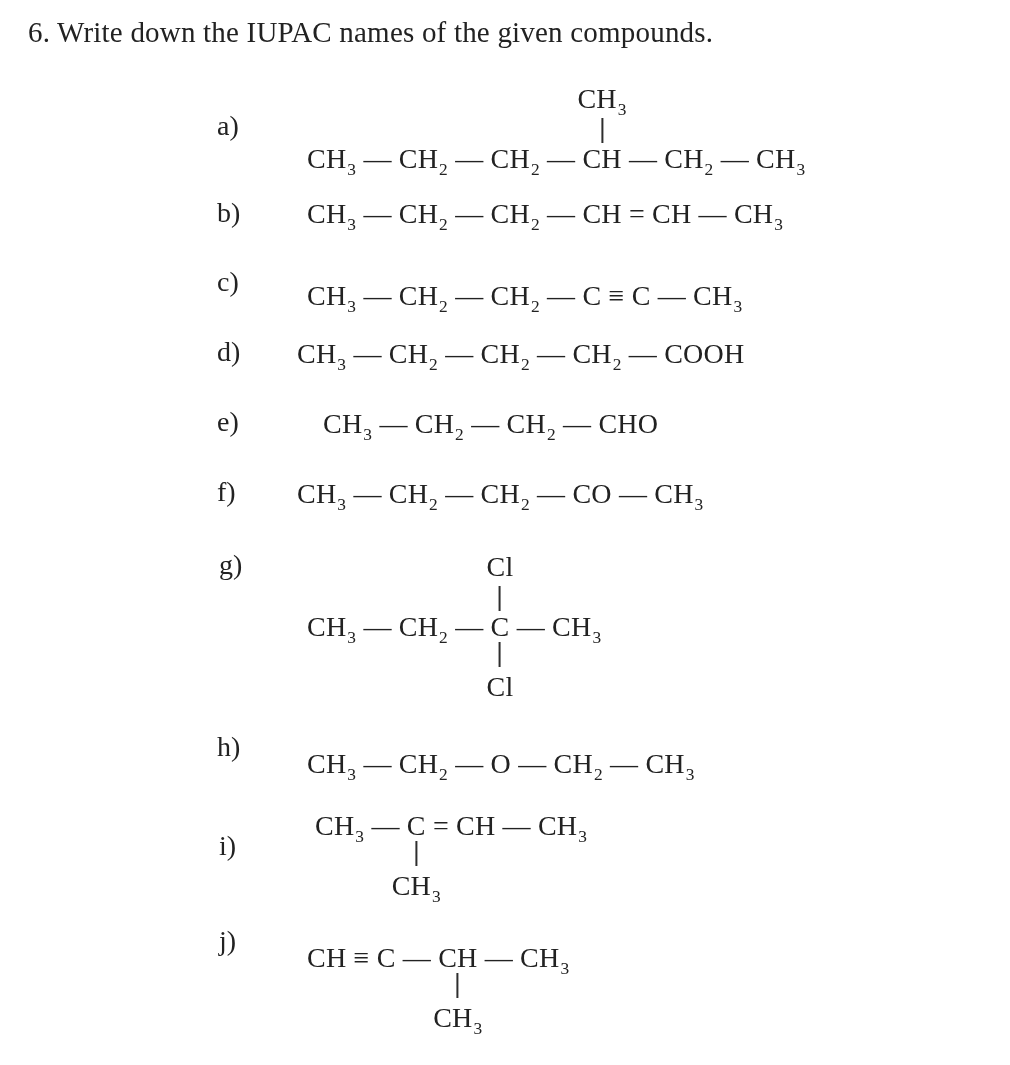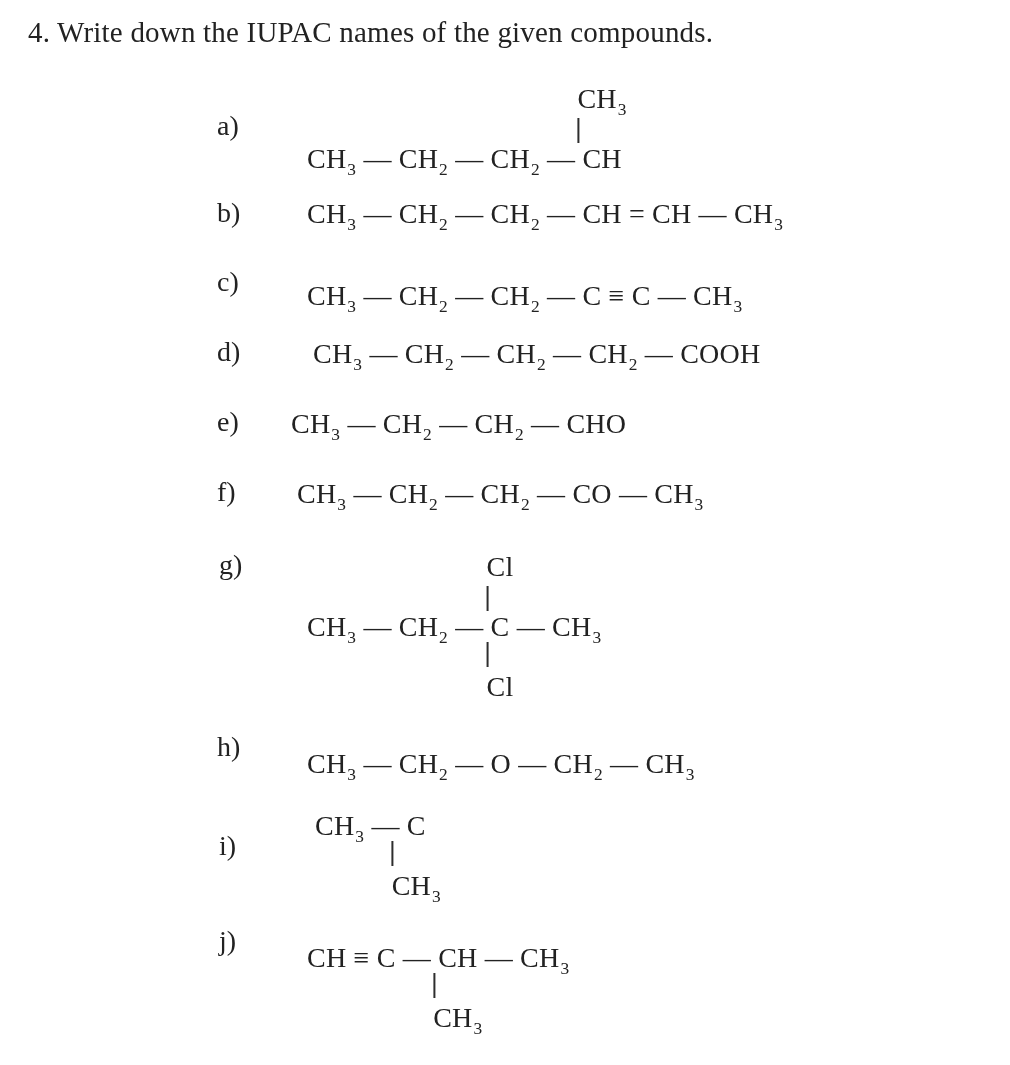--- a/index.html
+++ b/index.html
@@ -41,73 +41,73 @@
   .anchor{
     position:relative;
     display:inline-block;
   }
   .branch{
     position:absolute;
     left:50%;
     transform:translateX(-50%);
     display:flex;
     flex-direction:column;
-    align-items:flex-start;
+    align-items:center;
     line-height:1.25;
   }
   .branch.up{ bottom:calc(100% - 4px); }
   .branch.down{ top:calc(100% - 4px); }
   .vbond{
     width:0;
     height:25px;
     border-left:2px solid var(--bond);
     margin:2px 0;
   }
 </style>
 </head>
 <body>
 
-<div class="title" style="left:28px;top:16px">4. Write down the IUPAC names of the given compounds.</div>
+<div class="title" style="left:28px;top:16px">6. Write down the IUPAC names of the given compounds.</div>
 
 <div class="label" style="left:217px;top:110px">a)</div>
 <div class="row" style="left:307px;top:141px"><span class="f">CH<sub>3</sub> — CH<sub>2</sub> — CH<sub>2</sub> — </span><span class="anchor"><span class="f">CH</span><span class="branch up">
         <span class="f">CH<sub>3</sub></span>
         <span class="vbond"></span>
-      </span></span></div>
+      </span></span><span class="f"> — CH<sub>2</sub> — CH<sub>3</sub></span></div>
 
 <div class="label" style="left:217px;top:197px">b)</div>
 <div class="row" style="left:307px;top:196px"><span class="f">CH<sub>3</sub> — CH<sub>2</sub> — CH<sub>2</sub> — CH = CH — CH<sub>3</sub></span></div>
 
 <div class="label" style="left:217px;top:266px">c)</div>
 <div class="row" style="left:307px;top:278px"><span class="f">CH<sub>3</sub> — CH<sub>2</sub> — CH<sub>2</sub> — C ≡ C — CH<sub>3</sub></span></div>
 
 <div class="label" style="left:217px;top:336px">d)</div>
-<div class="row" style="left:313px;top:336px"><span class="f">CH<sub>3</sub> — CH<sub>2</sub> — CH<sub>2</sub> — CH<sub>2</sub> — COOH</span></div>
+<div class="row" style="left:297px;top:336px"><span class="f">CH<sub>3</sub> — CH<sub>2</sub> — CH<sub>2</sub> — CH<sub>2</sub> — COOH</span></div>
 
 <div class="label" style="left:217px;top:406px">e)</div>
-<div class="row" style="left:291px;top:406px"><span class="f">CH<sub>3</sub> — CH<sub>2</sub> — CH<sub>2</sub> — CHO</span></div>
+<div class="row" style="left:323px;top:406px"><span class="f">CH<sub>3</sub> — CH<sub>2</sub> — CH<sub>2</sub> — CHO</span></div>
 
 <div class="label" style="left:217px;top:476px">f)</div>
 <div class="row" style="left:297px;top:476px"><span class="f">CH<sub>3</sub> — CH<sub>2</sub> — CH<sub>2</sub> — CO — CH<sub>3</sub></span></div>
 
 <div class="label" style="left:219px;top:549px">g)</div>
 <div class="row" style="left:307px;top:609px"><span class="f">CH<sub>3</sub> — CH<sub>2</sub> — </span><span class="anchor"><span class="f">C</span><span class="branch up">
         <span class="f">Cl</span>
         <span class="vbond"></span>
       </span><span class="branch down">
         <span class="vbond"></span>
         <span class="f">Cl</span>
       </span></span><span class="f"> — CH<sub>3</sub></span></div>
 
 <div class="label" style="left:217px;top:731px">h)</div>
 <div class="row" style="left:307px;top:746px"><span class="f">CH<sub>3</sub> — CH<sub>2</sub> — O — CH<sub>2</sub> — CH<sub>3</sub></span></div>
 
 <div class="label" style="left:219px;top:830px">i)</div>
 <div class="row" style="left:315px;top:808px"><span class="f">CH<sub>3</sub> — </span><span class="anchor"><span class="f">C</span><span class="branch down">
         <span class="vbond"></span>
         <span class="f">CH<sub>3</sub></span>
-      </span></span></div>
+      </span></span><span class="f"> = CH — CH<sub>3</sub></span></div>
 
 <div class="label" style="left:219px;top:925px">j)</div>
 <div class="row" style="left:307px;top:940px"><span class="f">CH ≡ C — </span><span class="anchor"><span class="f">CH</span><span class="branch down">
         <span class="vbond"></span>
         <span class="f">CH<sub>3</sub></span>
       </span></span><span class="f"> — CH<sub>3</sub></span></div>
 
 </body></html>

